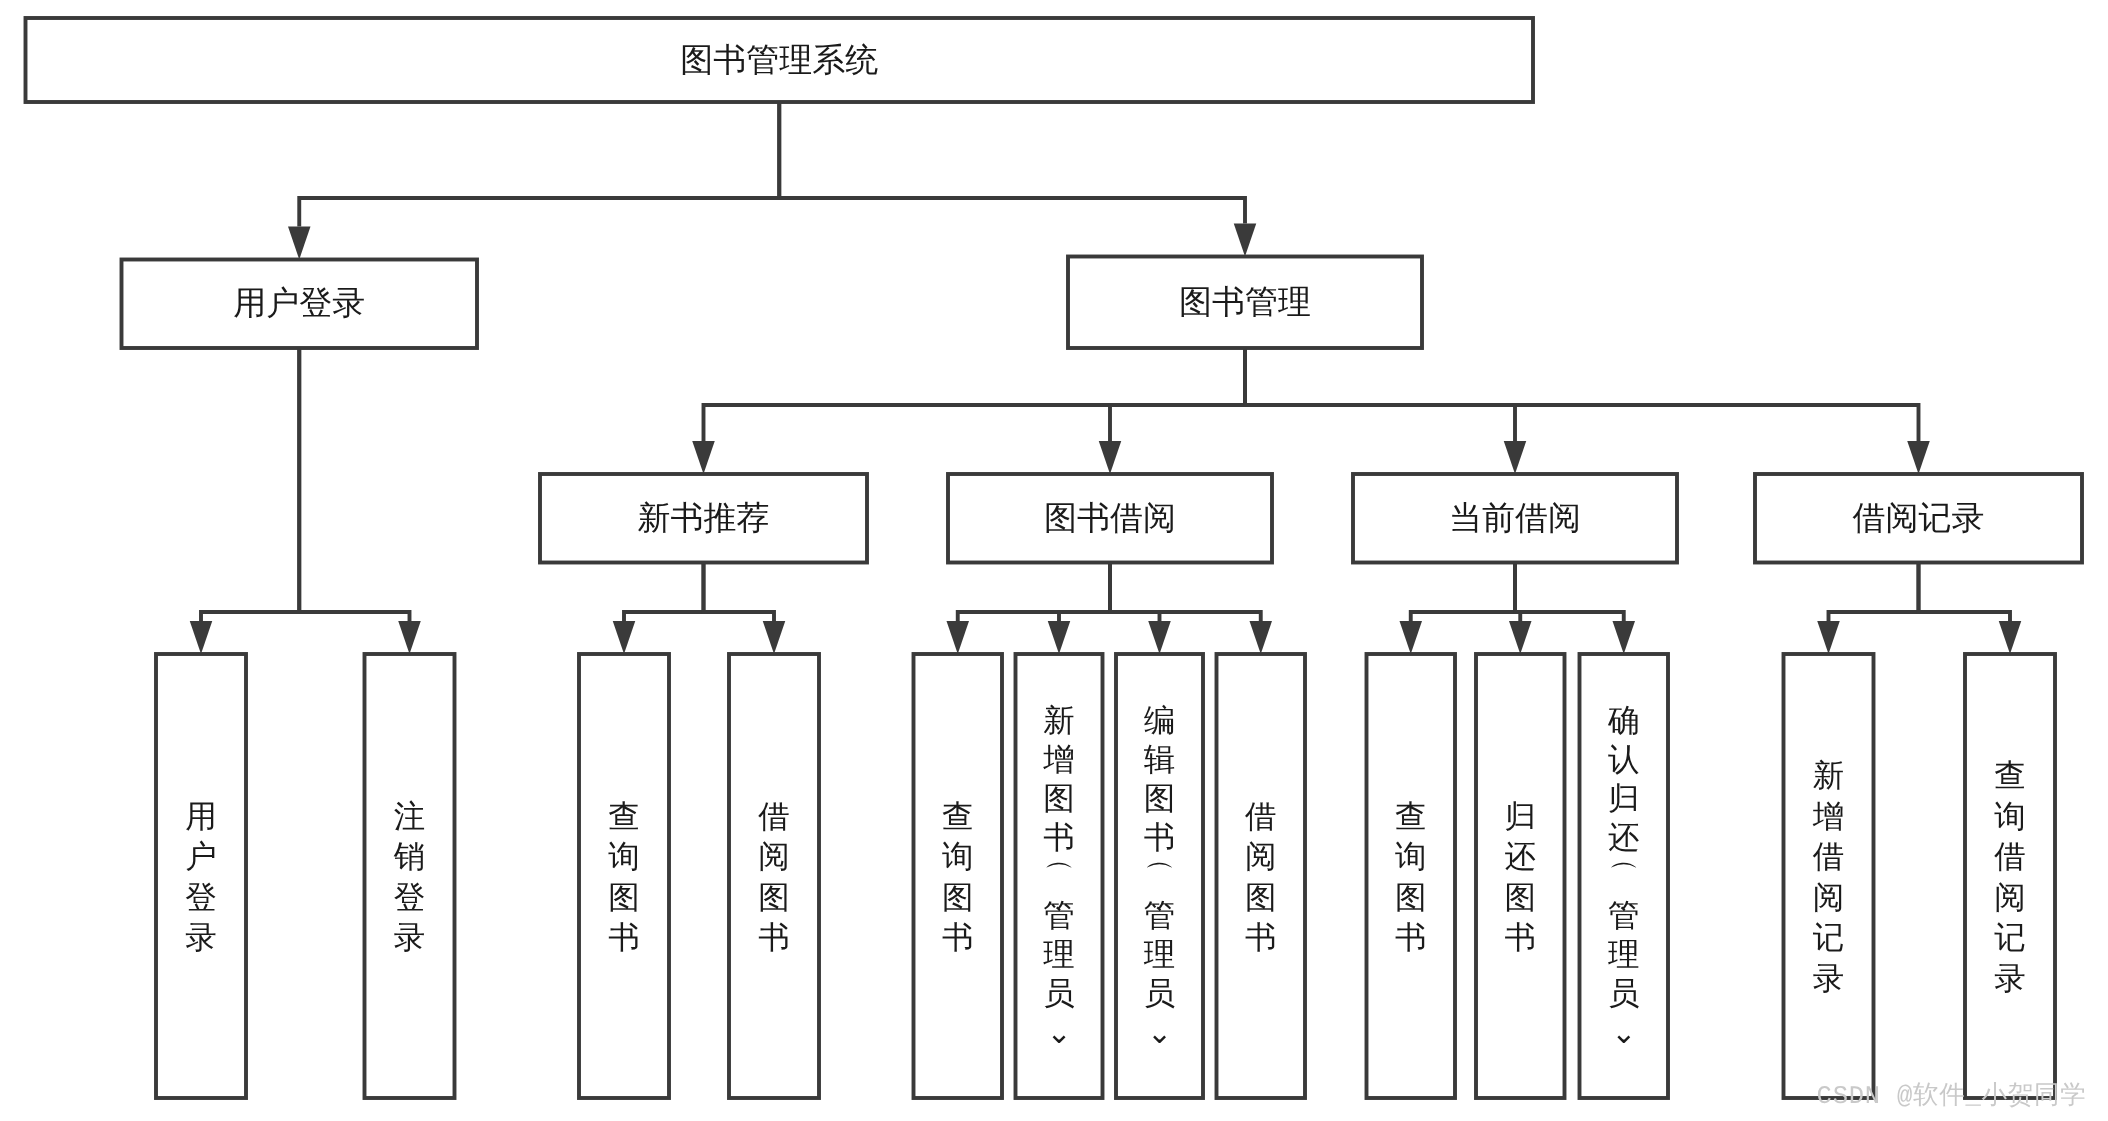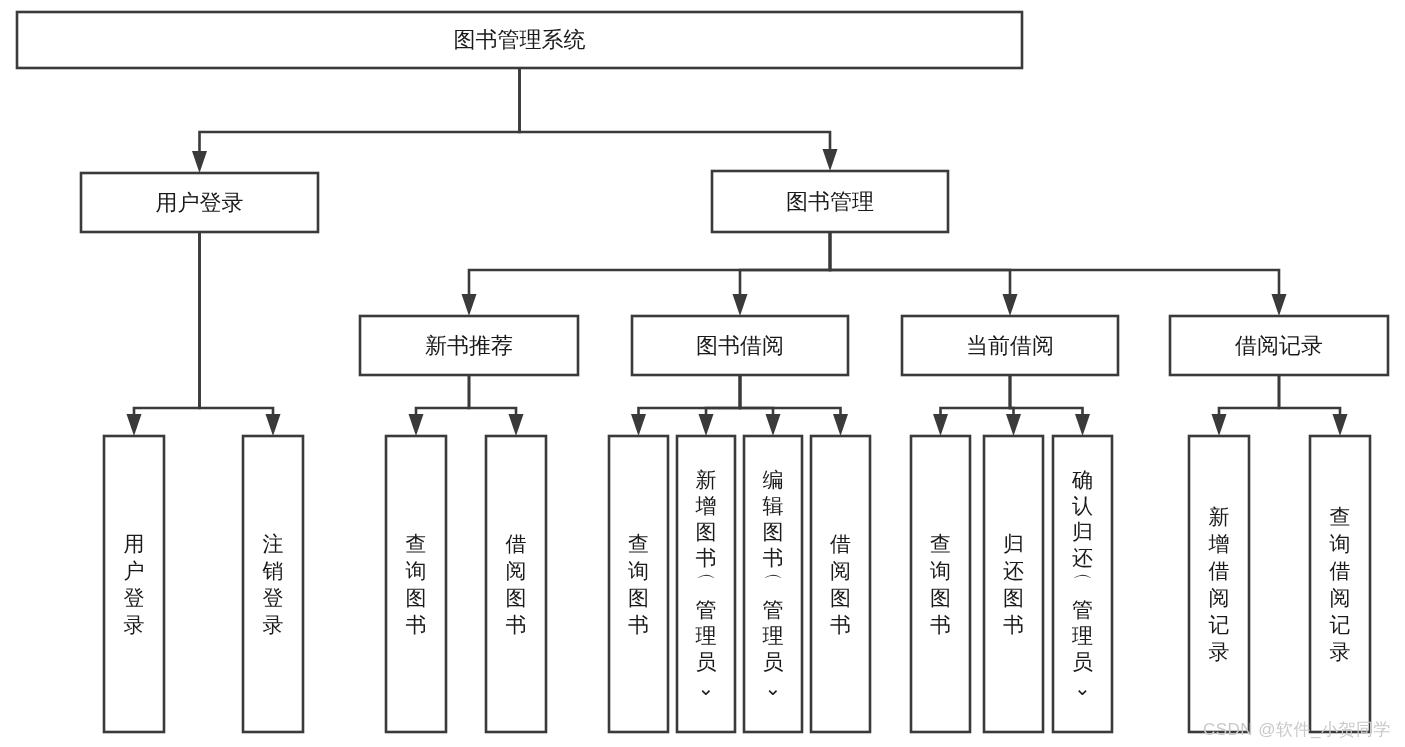--- a/index.html
+++ b/index.html
@@ -55,21 +55,21 @@
   .edge-arrow {
     fill: #3a3a3a;
     stroke: none;
   }
   .watermark-text {
     position: absolute;
     right: 14px;
     bottom: 6px;
     color: #c9c9c9;
     font-size: 17px;
-    font-family: Liberation Sans, sans-serif;
+    font-family: Liberation Mono, monospace;
     letter-spacing: 0.5px;
     user-select: none;
   }
 </style>
 </head>
 <body>
 
 <div id="diagram-root">
   <svg class="diagram-canvas" viewBox="0 0 1405 747">
     <g id="edges-layer">

